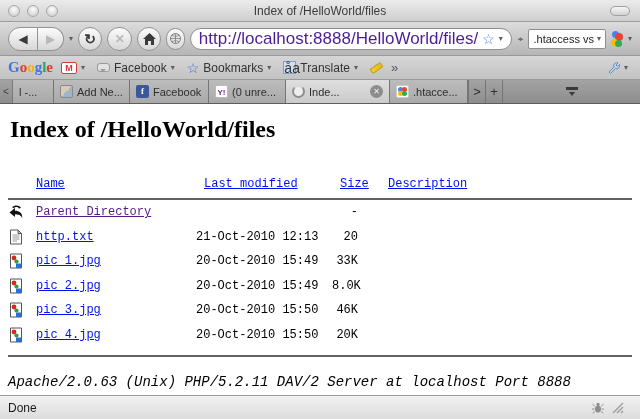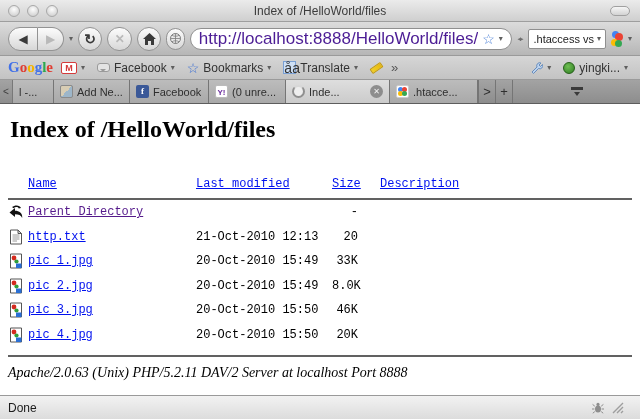--- a/index.html
+++ b/index.html
@@ -101,32 +101,32 @@
   .tab-ctrl { width:17px; display:flex; align-items:center; justify-content:center; font-size:13px;
     color:#2e2e2e; border-left:1px solid #757575; }
   .alltabs-ic { width:14px; height:12px; fill:#3a3a3a; }
 
   
   .content { flex:1 1 auto; background:#fff; overflow:hidden; padding:8px 0 0 0; position:relative; }
   .page-h1 { font-family:"Liberation Serif", serif; font-weight:bold; font-size:24px; color:#000; margin:4px 0 0 10px; }
   .listing { font-family:"Liberation Mono","DejaVu Sans Mono",monospace; font-size:12px; margin:34px 8px 0 8px; color:#000; }
   .lst-head { padding-left:20px; height:18px; }
   .lst-head a, .lst-row a { text-decoration:underline; }
-  .lnk { color:#0011ee; cursor:pointer; }
+  .lnk { color:#0011ee; cursor:pointer;margin-left:8px; }
   .lnk.visited { color:#551a8b; }
   .col-name { display:inline-block; width:168px; }
   .col-date { display:inline-block; width:136px; }
   .col-size { display:inline-block; width:26px; text-align:right; }
   .col-desc { display:inline-block; padding-left:14px; }
   .lst-hr { border:none; border-top:2px solid #616161; margin:3px 0 0 0; }
   .lst-hr.bottom { margin-top:8px; }
   .lst-row { height:24.5px; display:flex; align-items:center; }
   .row-icon { width:16px; height:16px; margin-right:4px; flex:0 0 16px; }
-  .server-footer { font-family:Liberation Serif, serif; font-style:italic; font-size:14px; color:#000;
-    margin:8px 0 0 8px; }
+  .server-footer { font-family:Liberation Mono, monospace; font-style:italic; font-size:14px; color:#000;
+    margin:17px 0 0 8px; }
 
   
   .statusbar { height:24px; flex:0 0 24px; background:linear-gradient(#f2f2f2,#dcdcdc);
     border-top:1px solid #9a9a9a; display:flex; align-items:center; padding:0 16px 0 8px; gap:6px; }
   .status-text { flex:1; font-size:12px; color:#1c1c1c; }
   .grip { width:13px; height:13px; }
 </style>
 </head>
 <body>
 
@@ -213,25 +213,20 @@
       <span class="hl-ic"></span>
     </div>
     <span class="chev-ic"></span>
     <div class="gt-spacer"></div>
     <div class="gt-item">
       <svg width="13" height="13" viewBox="0 0 13 13">
           <path d="M2 11 L7 6 A3 3 0 0 1 11 2 L9 4 L10.5 5.5 L12.5 3.5 A3 3 0 0 1 8.5 7.5 L3.5 12.5 Z" fill="#bcd3ef" stroke="#5f86b8" stroke-width=".9"></path>
         </svg>
       <span class="caret"></span>
     </div>
-    <div class="gt-item">
-      <span class="avatar"></span>
-      <span>yingki...</span>
-      <span class="caret"></span>
-    </div>
   </div>
 
   <div class="tabbar">
     <div class="tab-scroll">&lt;</div>
     <div class="tab" style="width:41px;">
       <span class="tab-label">l -...</span>
     </div>
     <div class="tab" style="width:76px;">
       <span class="fav fav-thumb"></span>
       <span class="tab-label">Add Ne...</span>
@@ -242,21 +237,21 @@
     </div>
     <div class="tab" style="width:77px;">
       <span class="fav fav-yh">Y!</span>
       <span class="tab-label">(0 unre...</span>
     </div>
     <div class="tab active" style="width:104px;">
       <span class="fav fav-spin"></span>
       <span class="tab-label" style="flex:1">Inde...</span>
       <span class="tab-close">✕</span>
     </div>
-    <div class="tab" style="width:88px;">
+    <div class="tab" style="width:78px;">
       <span class="fav fav-g">
           <i class="b"></i>
           <i class="r"></i>
           <i class="y"></i>
           <i class="g"></i>
         </span>
       <span class="tab-label">.htacce...</span>
     </div>
     <div class="tab-ctrl">&gt;</div>
     <div class="tab-ctrl">+</div>

